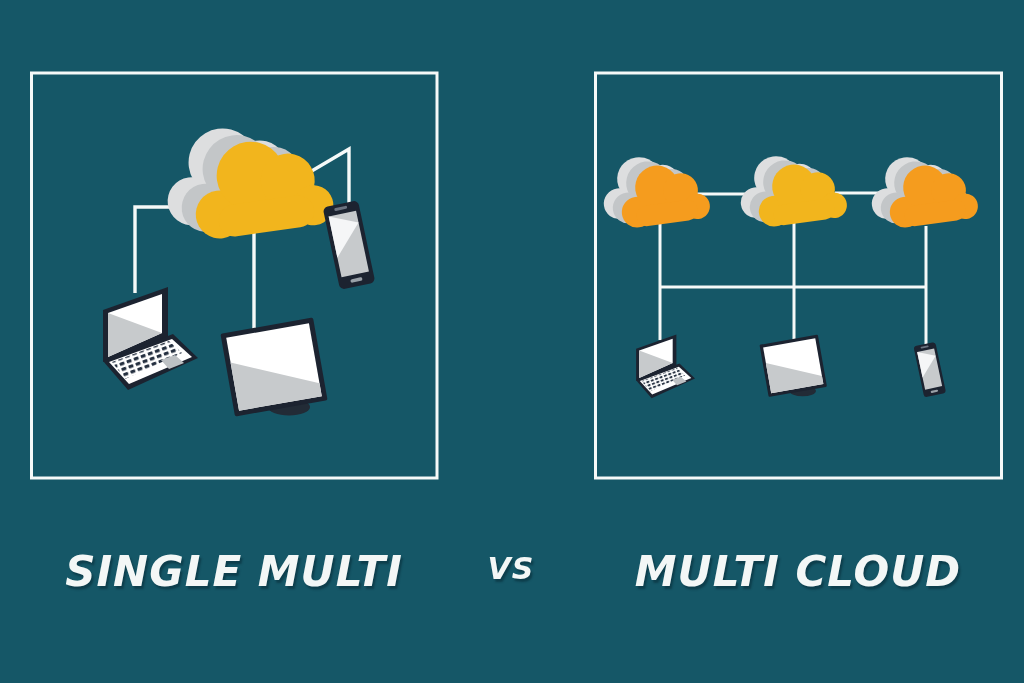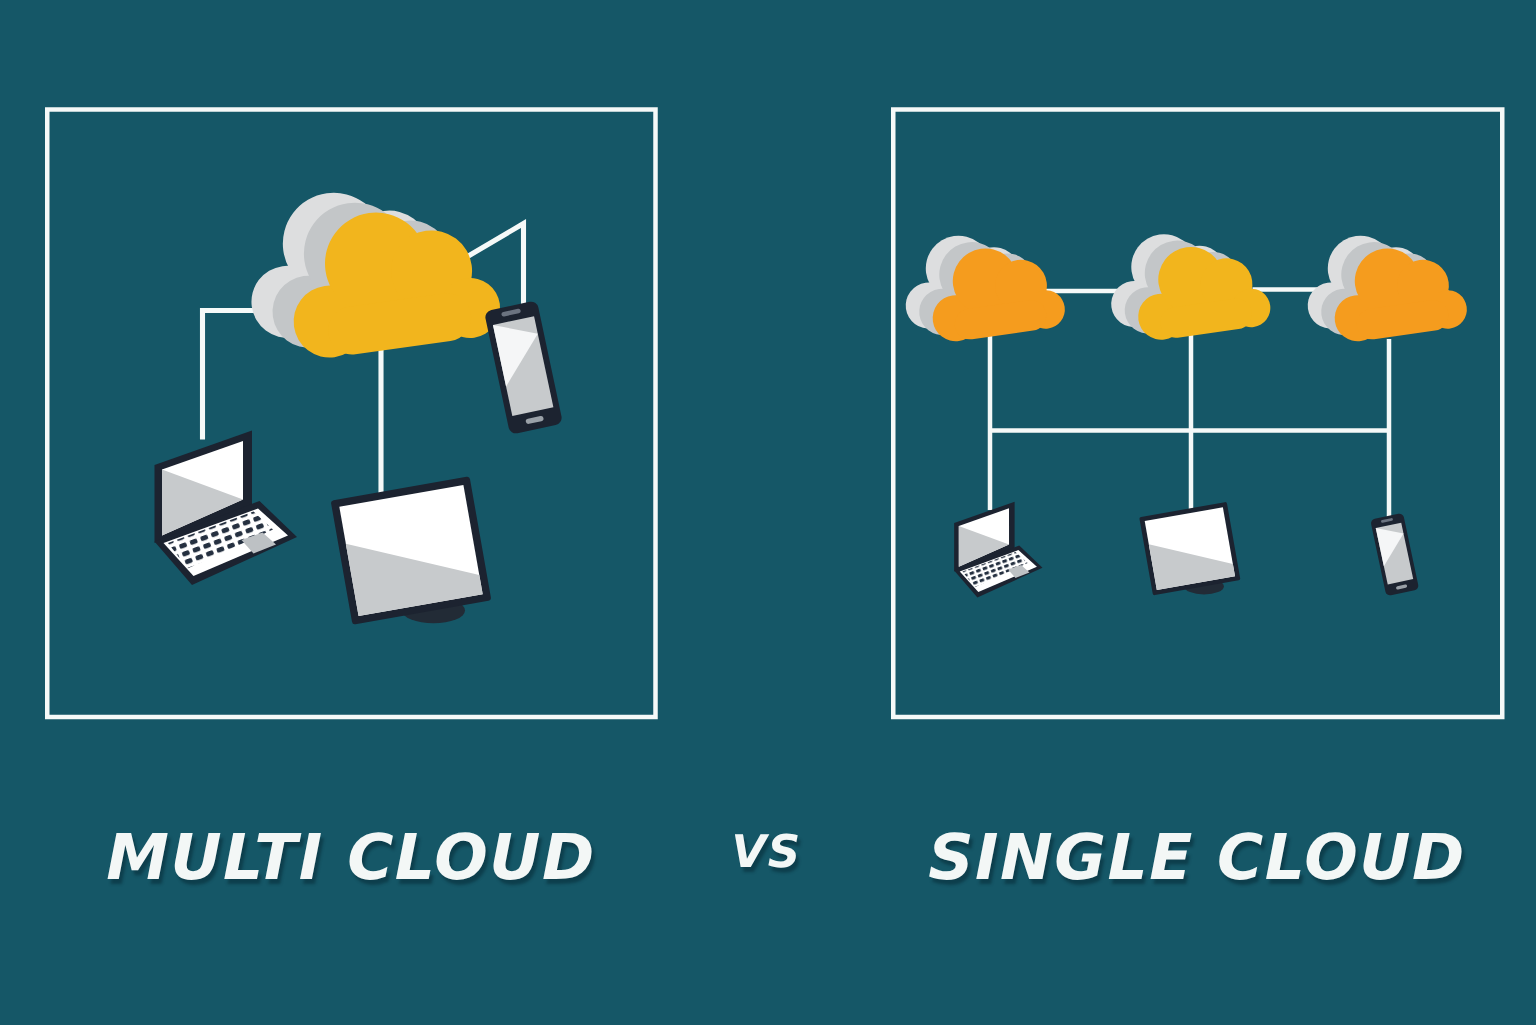--- a/index.html
+++ b/index.html
@@ -109,16 +109,16 @@
       <use href="#iso-cloud" transform="translate(613,169) scale(0.64)" style="--cf:#F59C1E; --cb:#DDDEDF; --cm:#C3C6C8"></use>
       <use href="#iso-cloud" transform="translate(750,168) scale(0.64)" style="--cf:#F2B51D; --cb:#DDDEDF; --cm:#C3C6C8"></use>
       <use href="#iso-cloud" transform="translate(881,169) scale(0.64)" style="--cf:#F59C1E; --cb:#DDDEDF; --cm:#C3C6C8"></use>
 
       <use href="#dev-laptop" transform="translate(633,332) scale(0.62)"></use>
       <use href="#dev-monitor" transform="translate(763,333) scale(0.63)"></use>
       <use href="#dev-phone" transform="translate(918,343) scale(0.62)"></use>
     </g>
   </svg>
 
-  <div class="caption cap-single">MULTI CLOUD</div>
+  <div class="caption cap-single">SINGLE MULTI</div>
   <div class="caption vs cap-vs">VS</div>
-  <div class="caption cap-multi">SINGLE CLOUD</div>
+  <div class="caption cap-multi">MULTI CLOUD</div>
 </div>
 
 </body></html>

